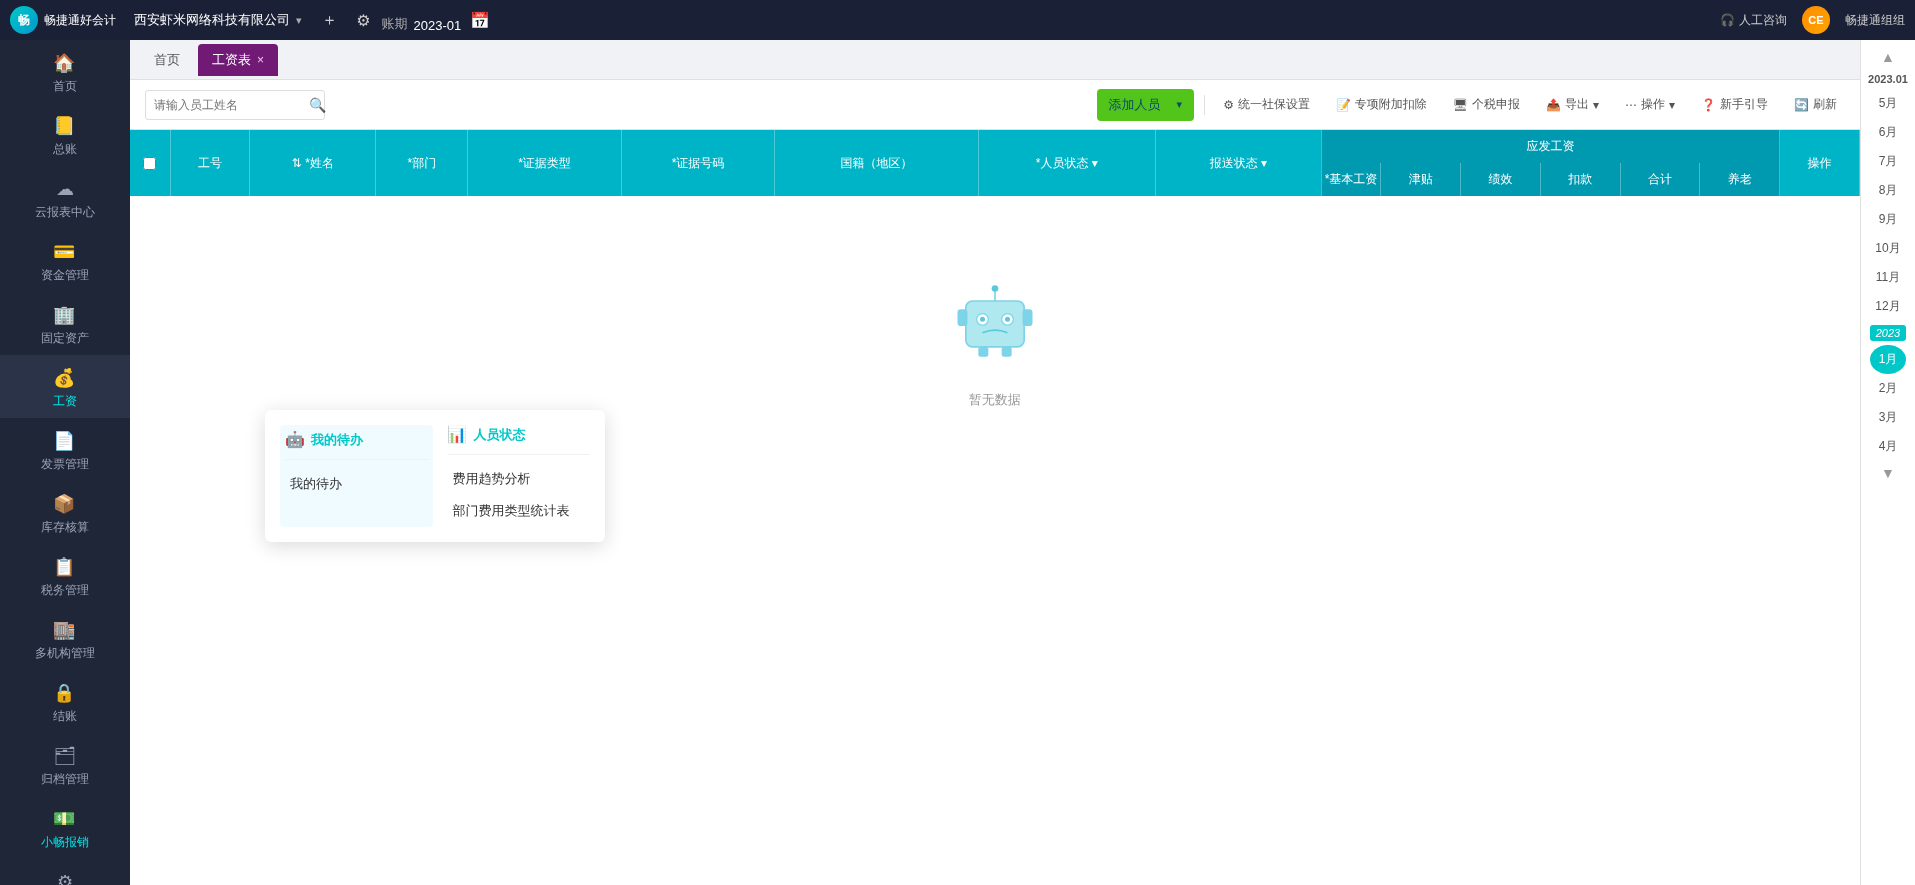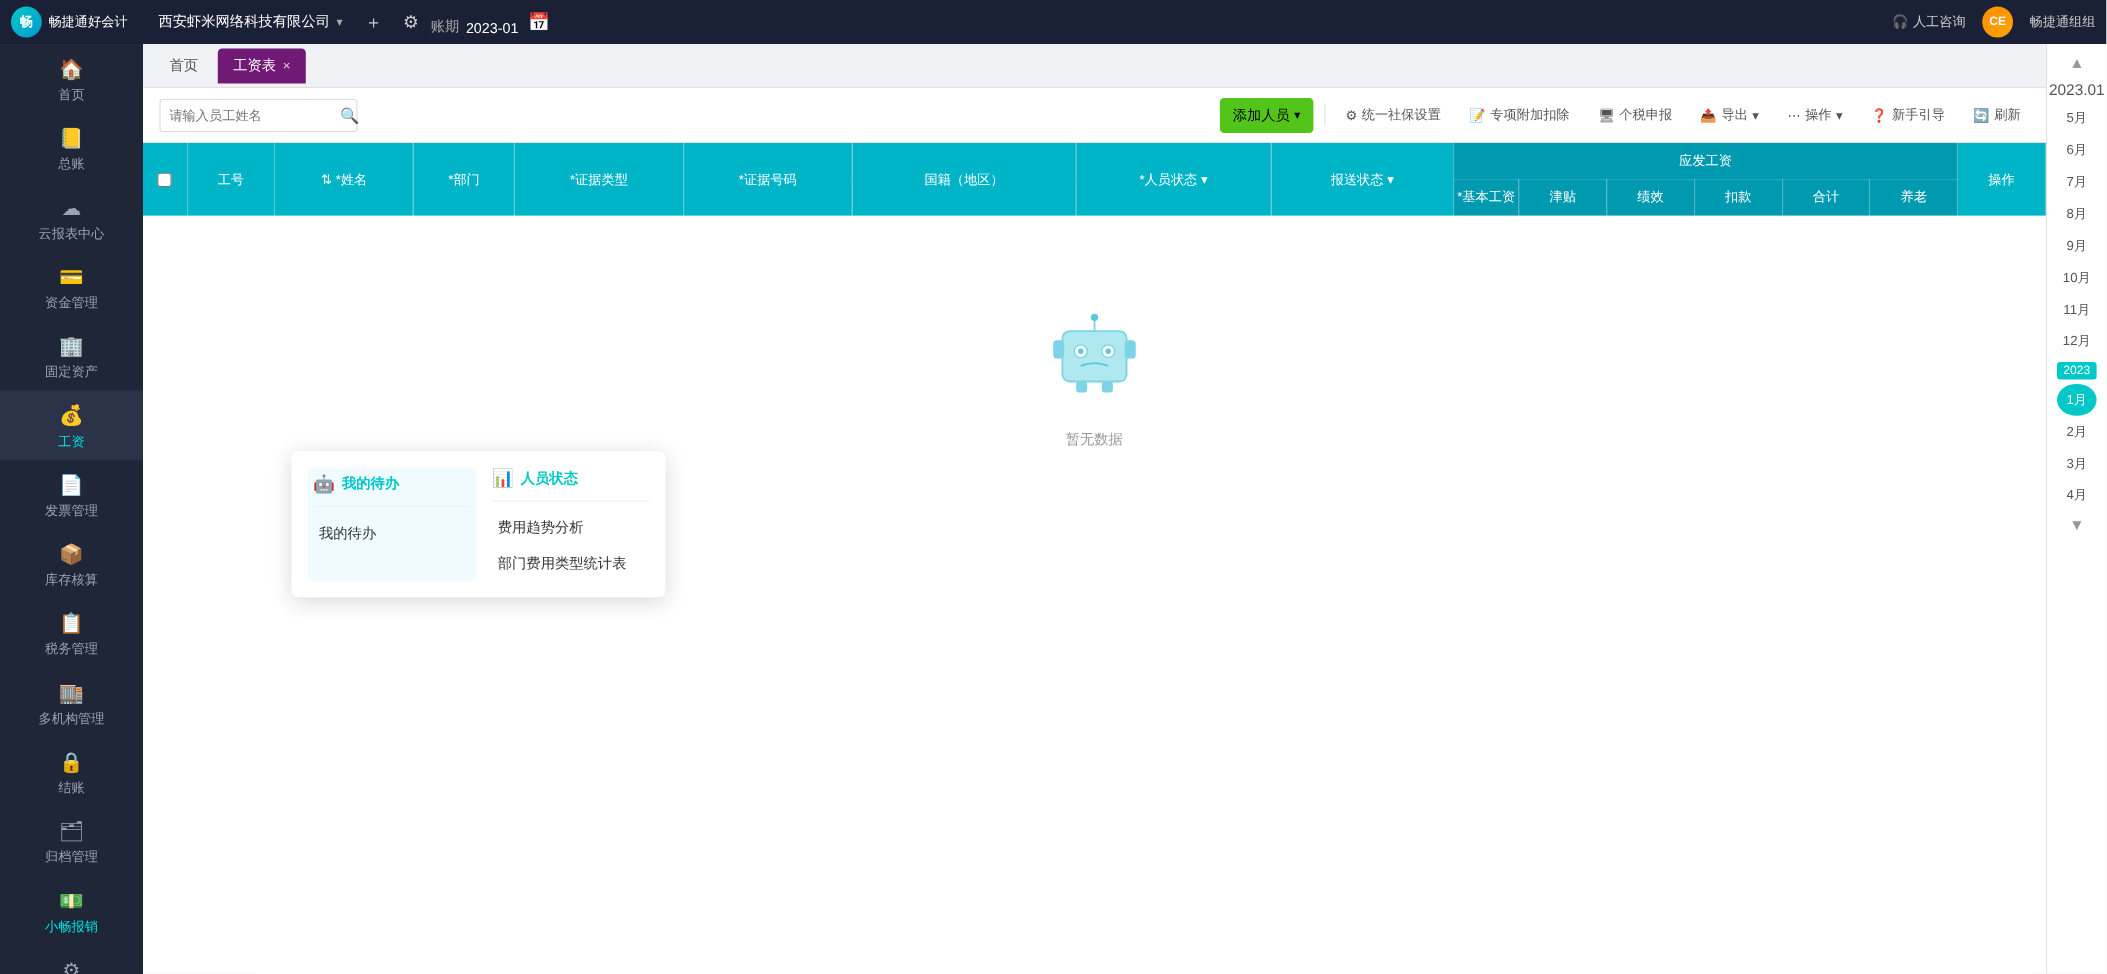--- a/index.html
+++ b/index.html
@@ -24,21 +24,21 @@
       width: 28px; height: 28px;
       background: linear-gradient(135deg, #00c8c8, #0099cc);
       border-radius: 50%;
       display: flex; align-items: center; justify-content: center;
       color: white; font-size: 12px; font-weight: bold;
     }
     .logo-text { color: white; font-size: 12px; line-height: 1.2; }
 
     .company-selector {
       display: flex; align-items: center; gap: 6px;
-      color: white; font-size: 13px; margin-left: 14px;
+      color: white; font-size: 13px; margin-left: 4px;
       cursor: pointer;
     }
     .company-selector .chevron { color: #aaa; font-size: 11px; }
     .header-actions {
       display: flex; align-items: center; gap: 8px; margin-left: 15px;
     }
     .header-btn {
       background: none; border: none; color: #ccc; cursor: pointer; font-size: 16px;
       width: 26px; height: 26px; display: flex; align-items: center; justify-content: center;
     }
@@ -154,24 +154,24 @@
     }
     .search-icon { color: #999; font-size: 14px; }
     .spacer { flex: 1; }
     .toolbar-btn {
       display: flex; align-items: center; gap: 4px;
       padding: 0 8px; height: 30px;
       border: none; background: none; cursor: pointer;
       color: #555; font-size: 12px; white-space: nowrap;
     }
     .btn-add-person {
-      background: #52c41a; color: #000000;
+      background: #52c41a; color: #0c4a6e;
       border-radius: 4px; padding: 0 12px; height: 32px;
       border: none; cursor: pointer; font-size: 13px;
-      display: flex; align-items: center; gap: 4px;
+      display: flex; align-items: center; gap: 16px;
     }
     .btn-add-person .chevron { font-size: 11px; }
     .divider-v { width: 1px; height: 20px; background: #e0e0e0; }
 
     
     .table-container {
       flex: 1; overflow: auto; background: white; position: relative;
     }
     table {
       width: 100%; border-collapse: collapse; min-width: 1400px;
@@ -210,22 +210,22 @@
       width: 55px;
       background: white;
       border-left: 1px solid #e0e0e0;
       display: flex; flex-direction: column;
       align-items: center;
       overflow-y: auto;
       flex-shrink: 0;
       padding-top: 5px;
     }
     .month-nav-header {
-      font-size: 14px; color: #555; padding: 4px 2px; text-align: center;
-      font-weight: normal;
+      font-size: 11px; color: #555; padding: 4px 2px; text-align: center;
+      font-weight: bold;
     }
     .month-item {
       width: 100%;
       text-align: center;
       padding: 6px 2px;
       font-size: 12px;
       color: #555;
       cursor: pointer;
     }
     .month-item.active {
@@ -240,20 +240,21 @@
       display: flex; align-items: center; justify-content: center;
       color: #999; cursor: pointer; font-size: 14px;
     }
     .year-label {
       background: #00c8c8;
       color: white;
       font-size: 11px;
       padding: 2px 6px;
       border-radius: 3px;
       margin: 4px 0;
+      font-style: italic;
     }
     .popup-menu {
       position: absolute;
       top: 370px;
       left: 135px;
       width: 340px;
       background: white;
       border-radius: 6px;
       box-shadow: 0 4px 20px rgba(0,0,0,0.15);
       z-index: 200;

